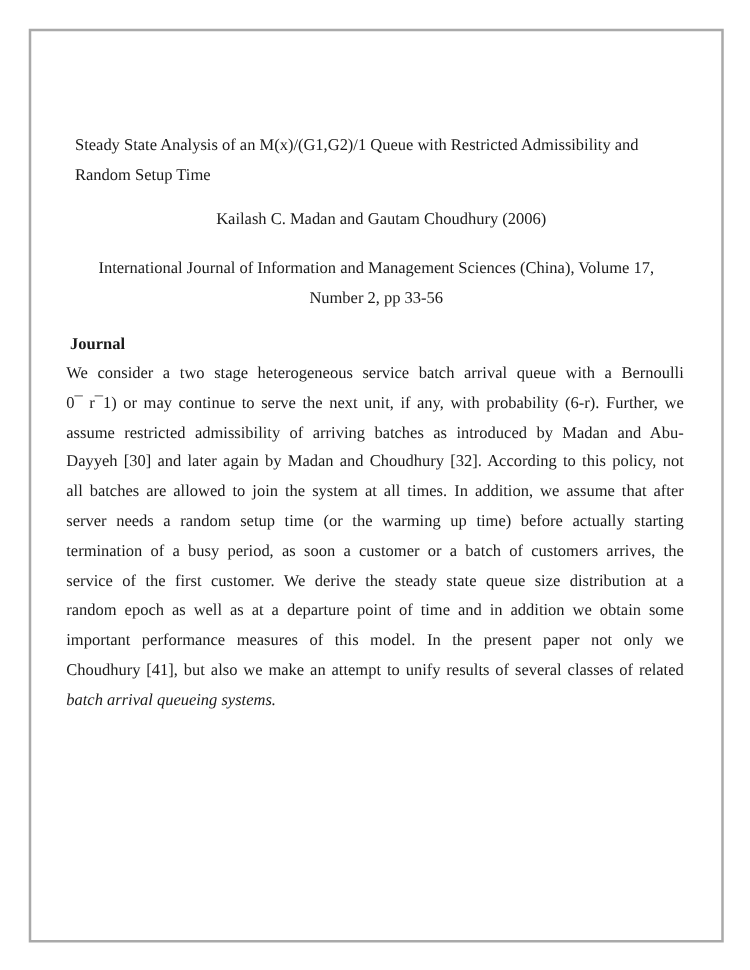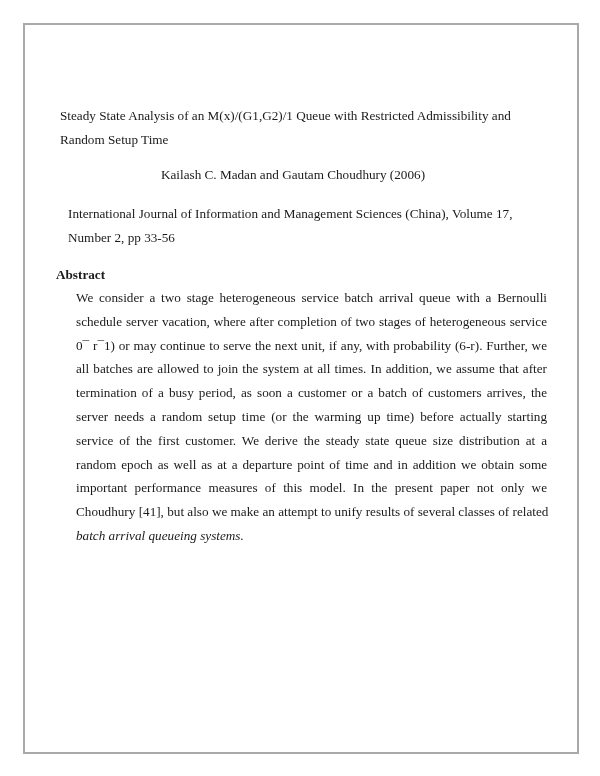--- a/index.html
+++ b/index.html
@@ -28,33 +28,33 @@
       position: absolute;
       left: 60px;
       width: 490px;
       top: 104px;
       text-align: left;
       font-size: 13.2px;
       line-height: 24px;
     }
     .authors {
       position: absolute;
-      left: 48px;
+      left: 60px;
       width: 490px;
       top: 165px;
       text-align: center;
       font-size: 13.2px;
       line-height: 20px;
     }
     .journal {
       position: absolute;
-      left: 68px;
+      left: 56px;
       width: 490px;
       top: 202px;
-      text-align: left;
+      text-align: center;
       font-size: 13.2px;
       line-height: 24px;
     }
     .abstract-heading {
       position: absolute;
       left: 56px;
       top: 266px;
       font-size: 13.2px;
       font-weight: bold;
       line-height: 18px;
@@ -66,21 +66,20 @@
       top: 286px;
       font-size: 13.2px;
       line-height: 23.8px;
     }
     .abstract-line {
       display: block;
       text-align: justify;
       text-align-last: justify;
       white-space: nowrap;
       height: 23.8px;
-      margin-left: 23px;
     }
     .abstract-line.last {
       text-align-last: left;
       font-style: italic;
     }
   </style>
 </head>
 <body>
 
 <div class="page-frame"></div>
@@ -90,27 +89,28 @@
   <div>Random Setup Time</div>
 </div>
 
 <div class="authors">Kailash C. Madan and Gautam Choudhury (2006)</div>
 
 <div class="journal">
   <div>International Journal of Information and Management Sciences (China), Volume 17,</div>
   <div>Number 2, pp 33-56</div>
 </div>
 
-<div class="abstract-heading">Abstract</div>
+<div class="abstract-heading">Journal</div>
 
 <div class="abstract-body">
   <span class="abstract-line">We consider a two stage heterogeneous service batch arrival queue with a Bernoulli</span>
-  <span class="abstract-line">schedule server vacation, where after completion of two stages of heterogeneous service</span>
   <span class="abstract-line">0¯ r¯1) or may continue to serve the next unit, if any, with probability (6-r). Further, we</span>
+  <span class="abstract-line">assume restricted admissibility of arriving batches as introduced by Madan and Abu-</span>
+  <span class="abstract-line">Dayyeh [30] and later again by Madan and Choudhury [32]. According to this policy, not</span>
   <span class="abstract-line">all batches are allowed to join the system at all times. In addition, we assume that after</span>
+  <span class="abstract-line">server needs a random setup time (or the warming up time) before actually starting</span>
   <span class="abstract-line">termination of a busy period, as soon a customer or a batch of customers arrives,  the</span>
-  <span class="abstract-line">server needs a random setup time (or the warming up time) before actually starting</span>
   <span class="abstract-line">service of  the first customer. We derive the steady state queue size distribution at a</span>
   <span class="abstract-line">random epoch as well as at a departure point of time and in addition we obtain some</span>
   <span class="abstract-line">important performance measures of this model. In the present paper not only we</span>
   <span class="abstract-line">Choudhury [41], but also we make an attempt to unify results of several classes of related</span>
   <span class="abstract-line last">batch arrival queueing systems.</span>
 </div>
 
 </body></html>

